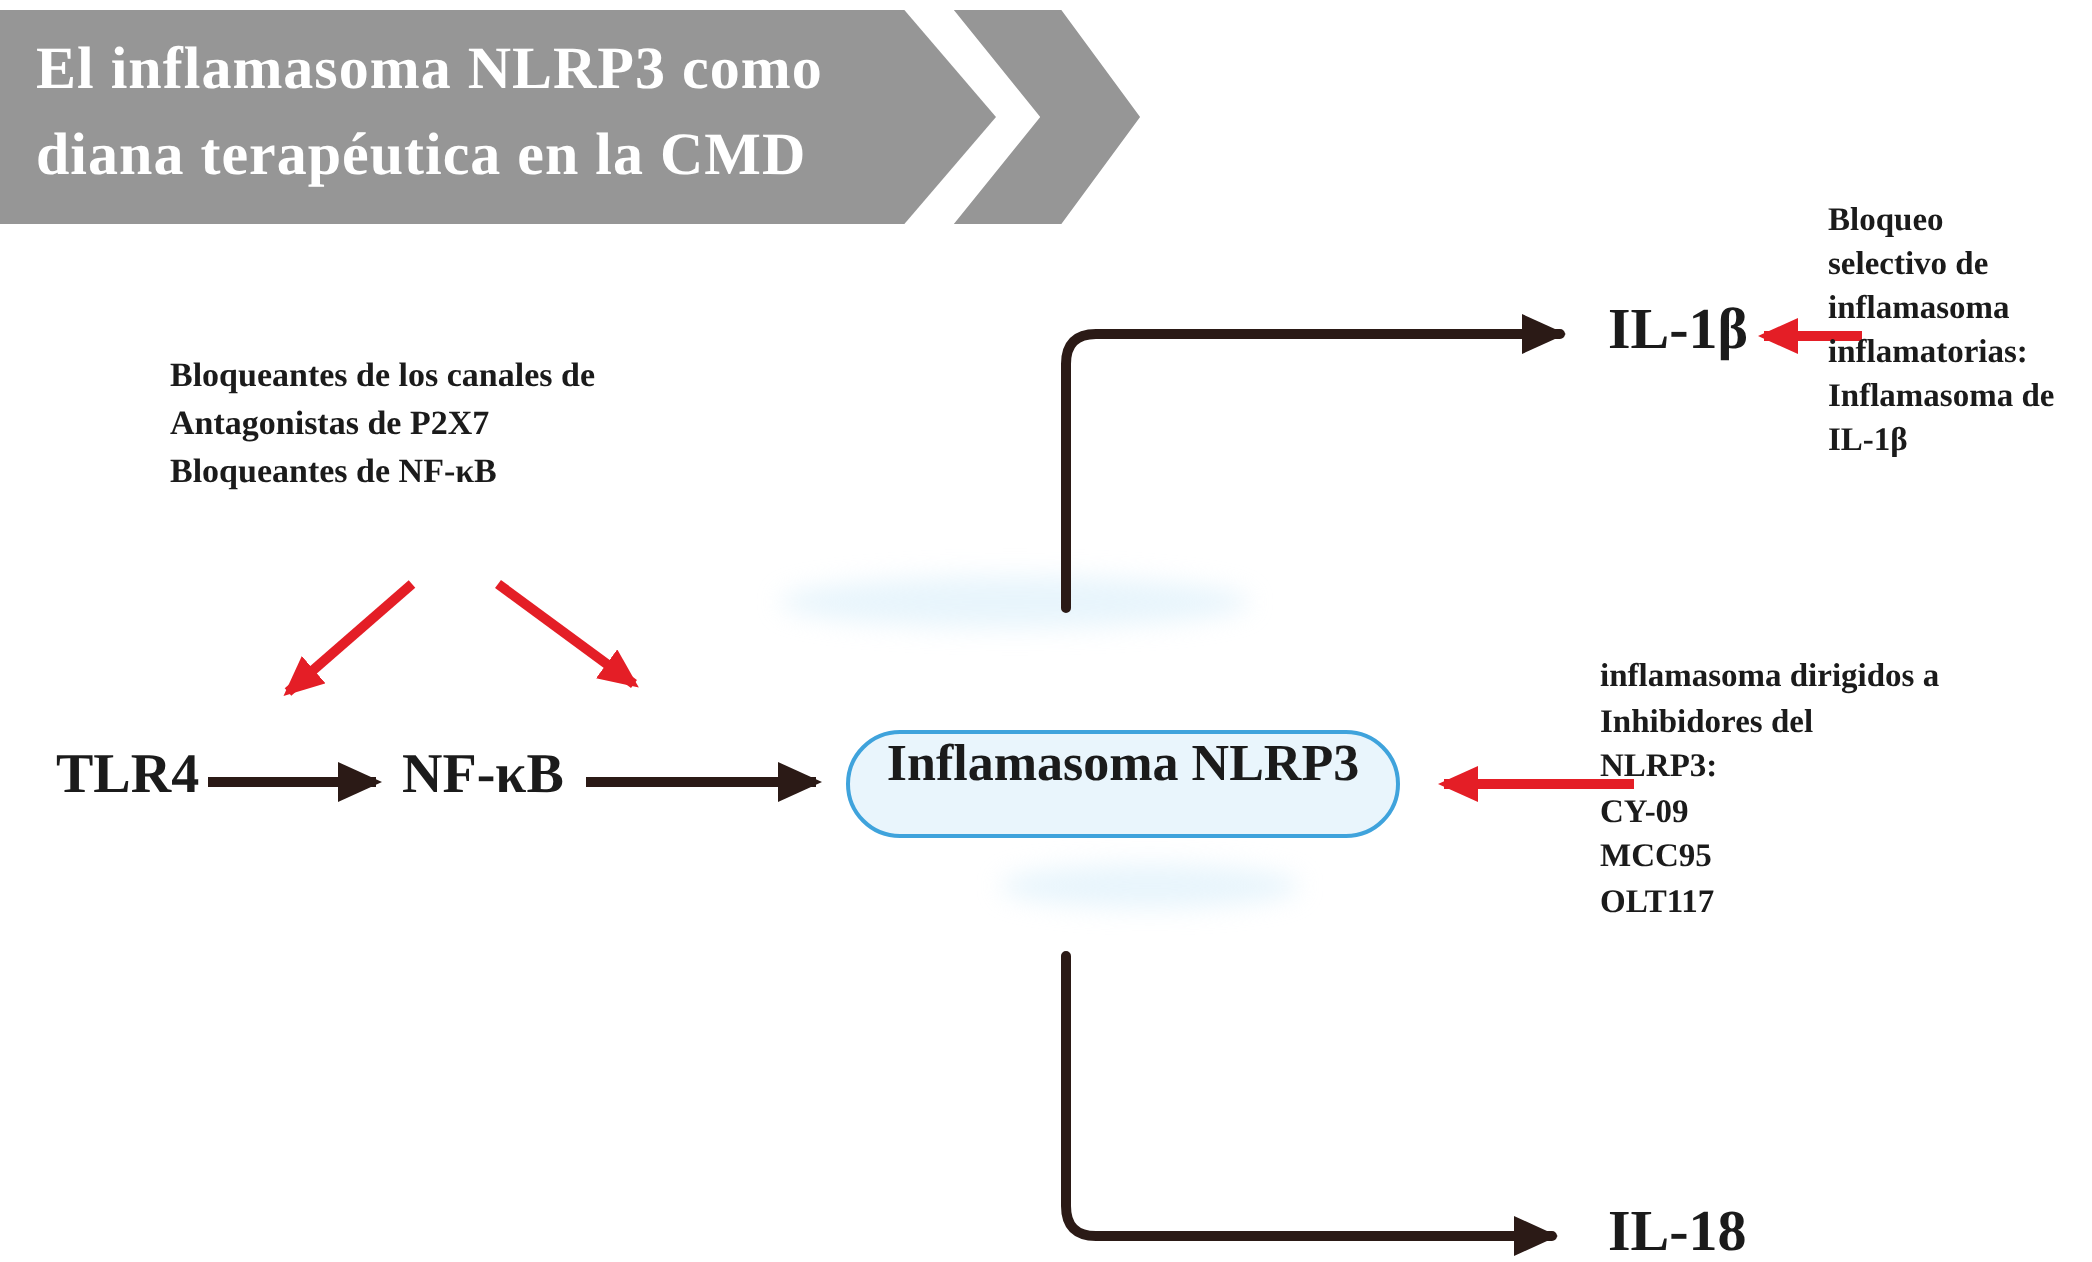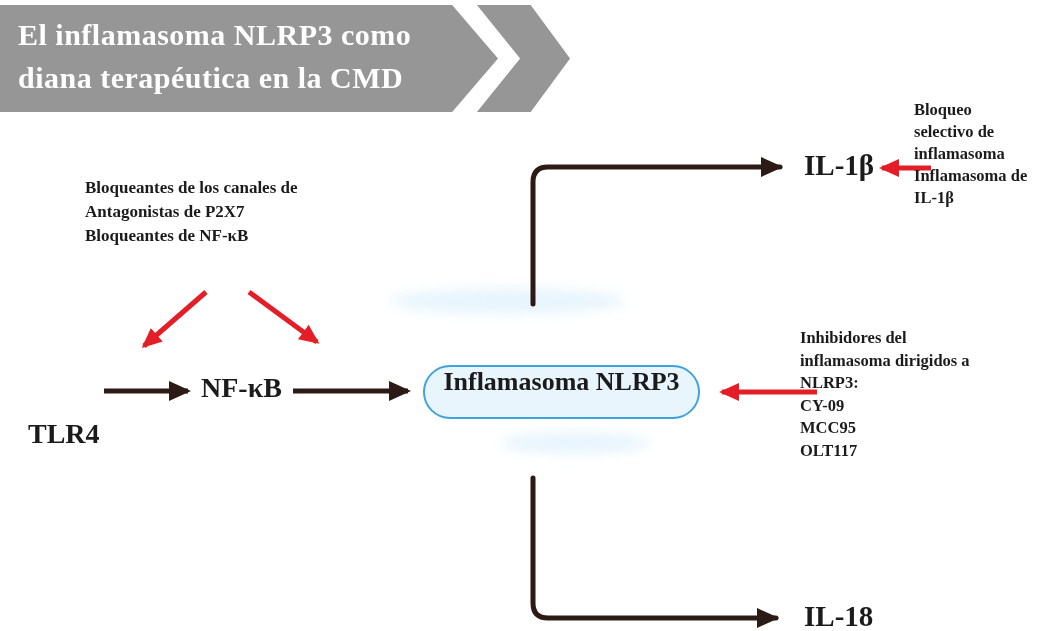--- a/index.html
+++ b/index.html
@@ -50,21 +50,21 @@
     position: absolute; 
     font-weight: bold; white-space: nowrap;
   }
   .block.upstream { left: 85px;  top: 176px; width: 262px; font-size: 17px;   line-height: 24px; }
   .block.cytokine { left: 914px; top: 99px;  width: 132px; font-size: 16.5px; line-height: 22px; }
   .block.inhibitors { left: 800px; top: 327px; width: 226px; font-size: 16.5px; line-height: 22.5px; }
   
   .node {
     position: absolute; font-weight: bold; white-space: nowrap;
   }
-  .node.tlr4 { left: 28px;  top: 372px; font-size: 28px; margin-top: 46px; }
+  .node.tlr4 { left: 28px;  top: 372px; font-size: 28px; }
   .node.nfkb { left: 201px; top: 372px; font-size: 28px; }
   .node.il1b { left: 804px; top: 149px; font-size: 29px; }
   .node.il18 { left: 804px; top: 600px; font-size: 29px; }
   .pill {
     position: absolute; left: 423px; top: 365px;
     width: 277px; height: 54px;
     background: var(--node-fill, #e9f5fc);
     border: 2px solid var(--node-border, #3fa3dc);
     border-radius: 29px;
     box-sizing: border-box;
@@ -120,26 +120,27 @@
   <div class="pill">
     <span>Inflamasoma NLRP3</span>
   </div>
   <div class="node il1b">IL-1β</div>
   <div class="node il18">IL-18</div>
 
   <div class="block cytokine">
     <div>Bloqueo</div>
     <div>selectivo de</div>
     <div>inflamasoma</div>
+    <div>inflamatorias:</div>
     <div>Inflamasoma de</div>
     <div>IL-1β</div>
   </div>
 
   <div class="block inhibitors">
+    <div>inflamasoma dirigidos a</div>
     <div>Inhibidores del</div>
-    <div>inflamasoma dirigidos a</div>
     <div>NLRP3:</div>
     <div>CY-09</div>
     <div>MCC95</div>
     <div>OLT117</div>
   </div>
 
 </div>
 
 </body></html>

